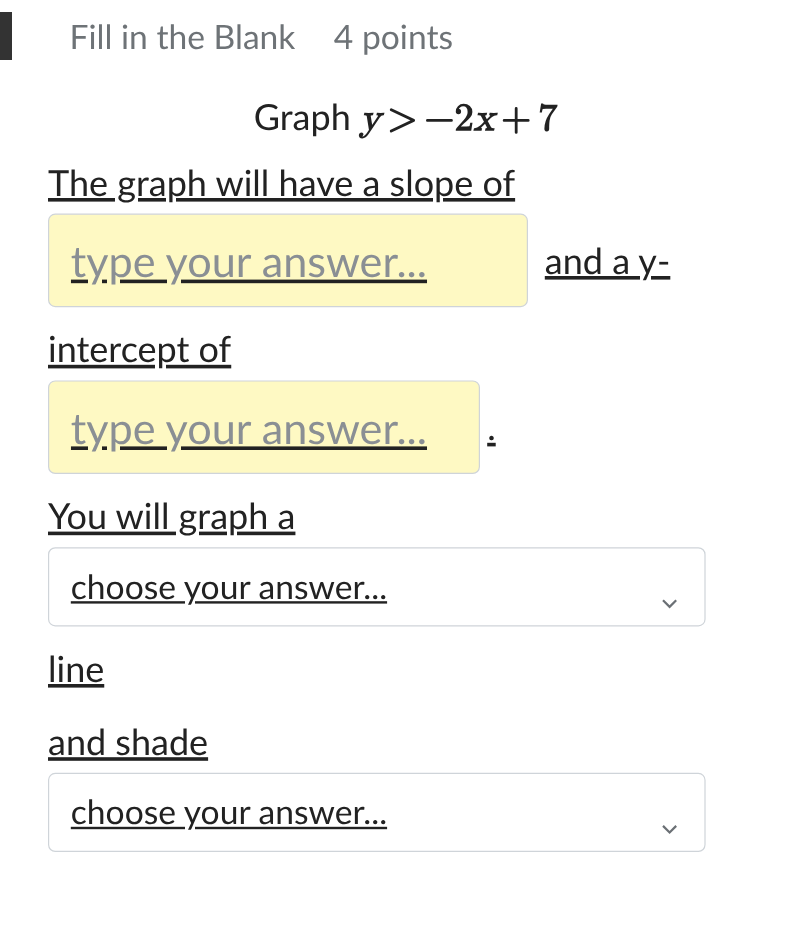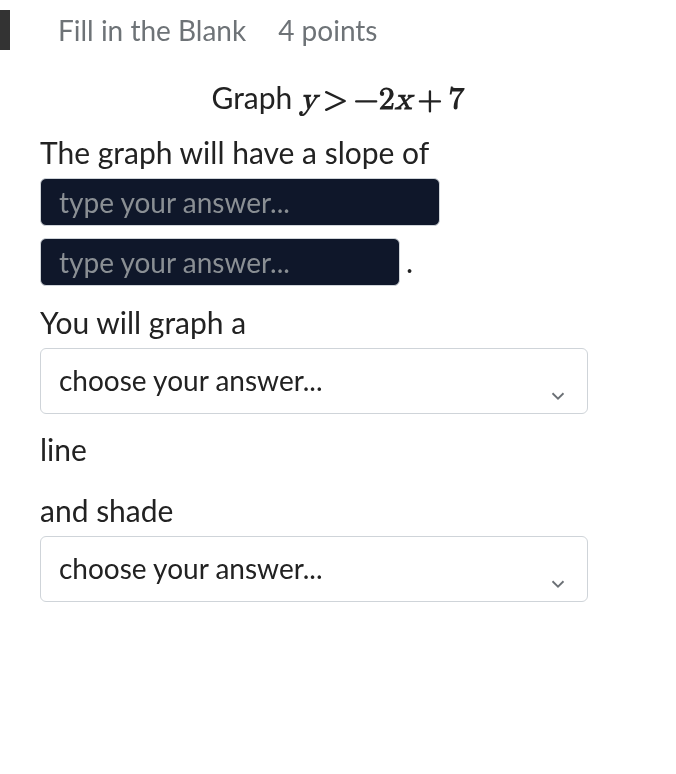--- a/index.html
+++ b/index.html
@@ -51,38 +51,39 @@
     .math .op {
       font-style: normal;
       padding: 0 6px;
     }
     .math .num {
       font-style: normal;
     }
     .flow {
       font-size: 30px;
       line-height: 1.7;
+      text-decoration: underline;
     }
     .flow-row {
       display: flex;
       align-items: center;
       flex-wrap: wrap;
       gap: 10px 14px;
       margin-bottom: 10px;
     }
     .text-input {
       font-family: inherit;
-      font-size: 28px;
+      font-size: 36px;
       color: #888;
       padding: 14px 18px;
       border: 1px solid #cfd4d9;
       border-radius: 6px;
-      background: #0f172a;
+      background: #fef9c3;
       width: 400px;
-      height: 48px;
+      height: 78px;
       outline: none;
     }
     .text-input::placeholder {
       color: #8a8f94;
     }
     .select-wrap {
       position: relative;
       display: inline-flex;
       align-items: center;
       border: 1px solid #cfd4d9;
@@ -134,22 +135,24 @@
       <span>y</span><span class="op">&gt;</span><span class="op" style="padding:0">−</span><span class="num">2</span><span>x</span><span class="op">+</span><span class="num">7</span>
     </span>
   </div>
 
   <div class="flow">
 
     <div>The graph will have a slope of</div>
 
     <div class="flow-row">
       <input type="text" class="text-input" placeholder="type your answer..." style="">
+      <span class="inline-text">and a y-</span>
     </div>
 
+    <div>intercept of</div>
 
     <div class="flow-row">
       <input type="text" class="text-input" style="width: 360px;" placeholder="type your answer...">
       <span class="inline-text" style="margin-left:-8px">.</span>
     </div>
 
     <div>You will graph a</div>
 
     <div class="flow-row">
       <div class="select-wrap">

